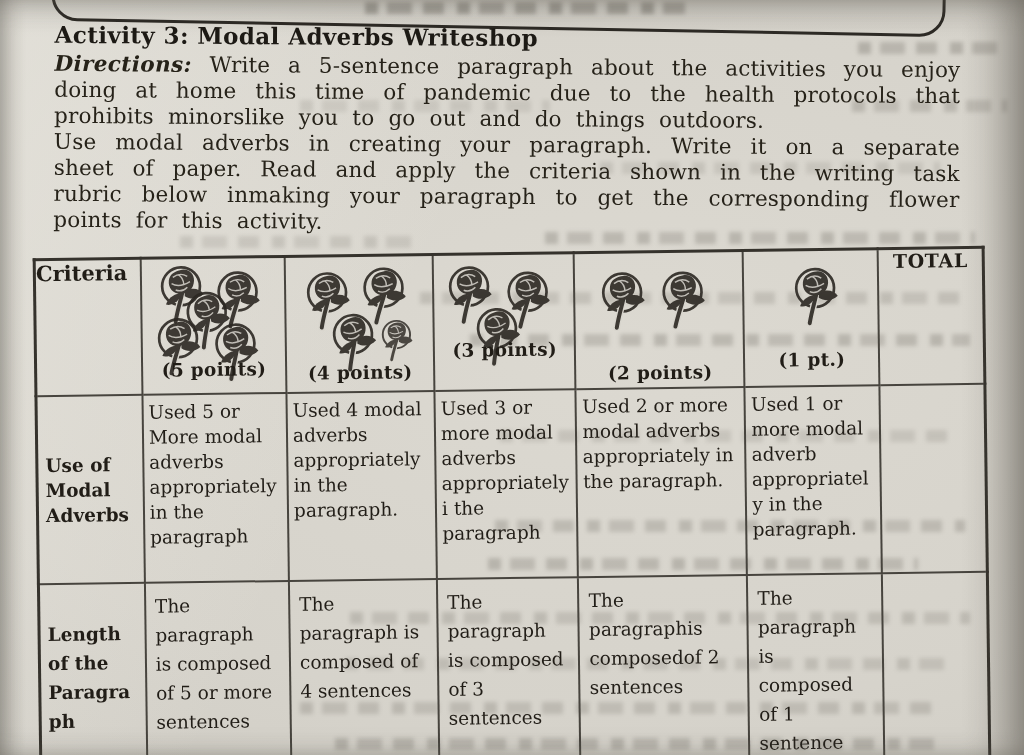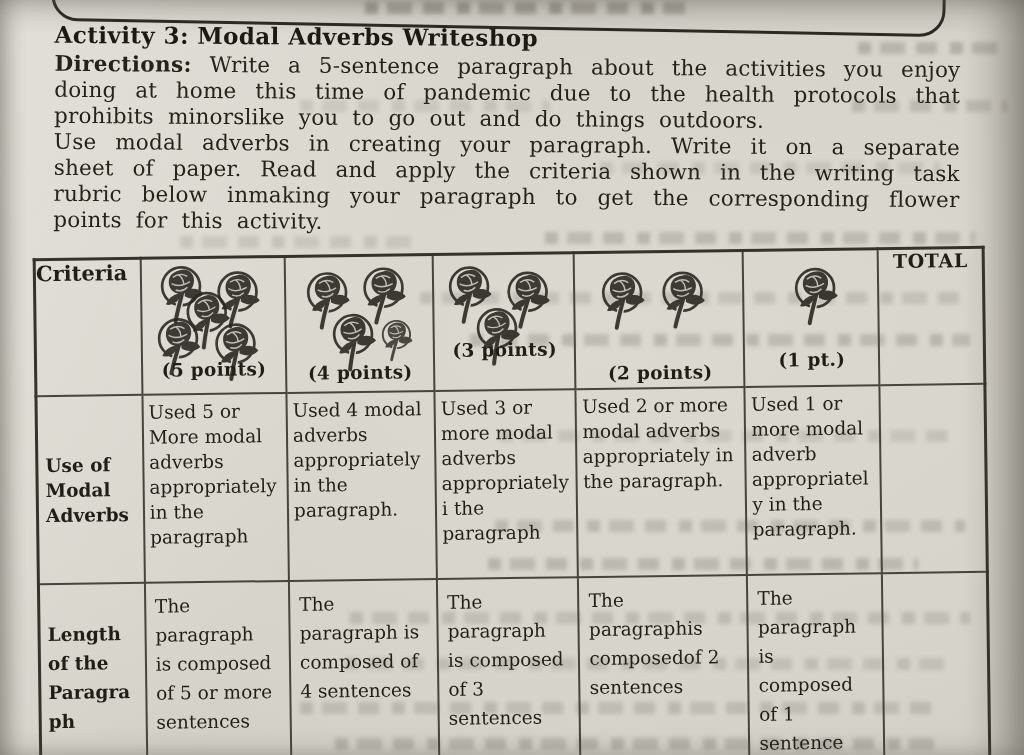--- a/index.html
+++ b/index.html
@@ -39,21 +39,21 @@
     transform:rotate(0.4deg);
   }
   .title{
     font-size:23px;font-weight:bold;letter-spacing:.4px;
     margin:0 0 3px 0;color:#1d1a15;
   }
   .dir{
     margin:0;font-size:21.5px;line-height:26px;text-align:justify;
     word-spacing:7px;letter-spacing:.2px;color:#262219;
   }
-  .dir b{letter-spacing:.4px;}
+  .dir b{letter-spacing:.4px;font-style:italic;}
   
   .rubric-wrap{
     position:absolute;left:36px;top:252px;width:952px;
     transform:rotate(-0.75deg);
   }
   table.rubric{
     width:100%;border-collapse:collapse;table-layout:fixed;
     border:3px solid #35322c;
   }
   table.rubric th,table.rubric td{

